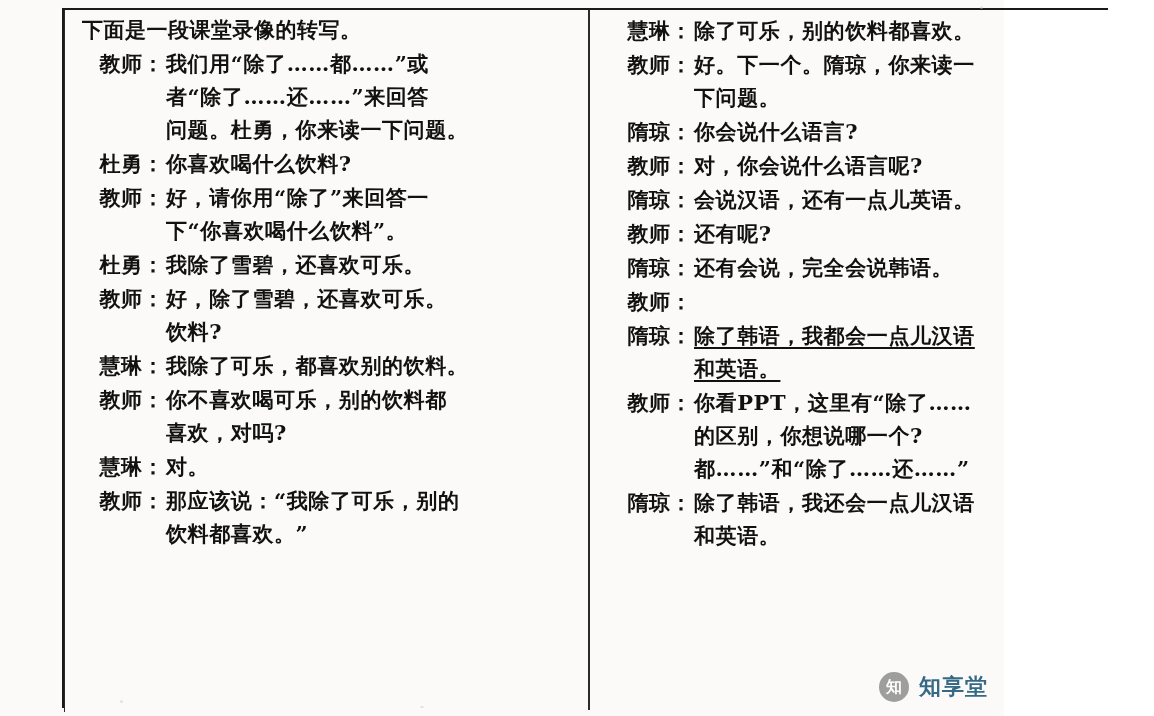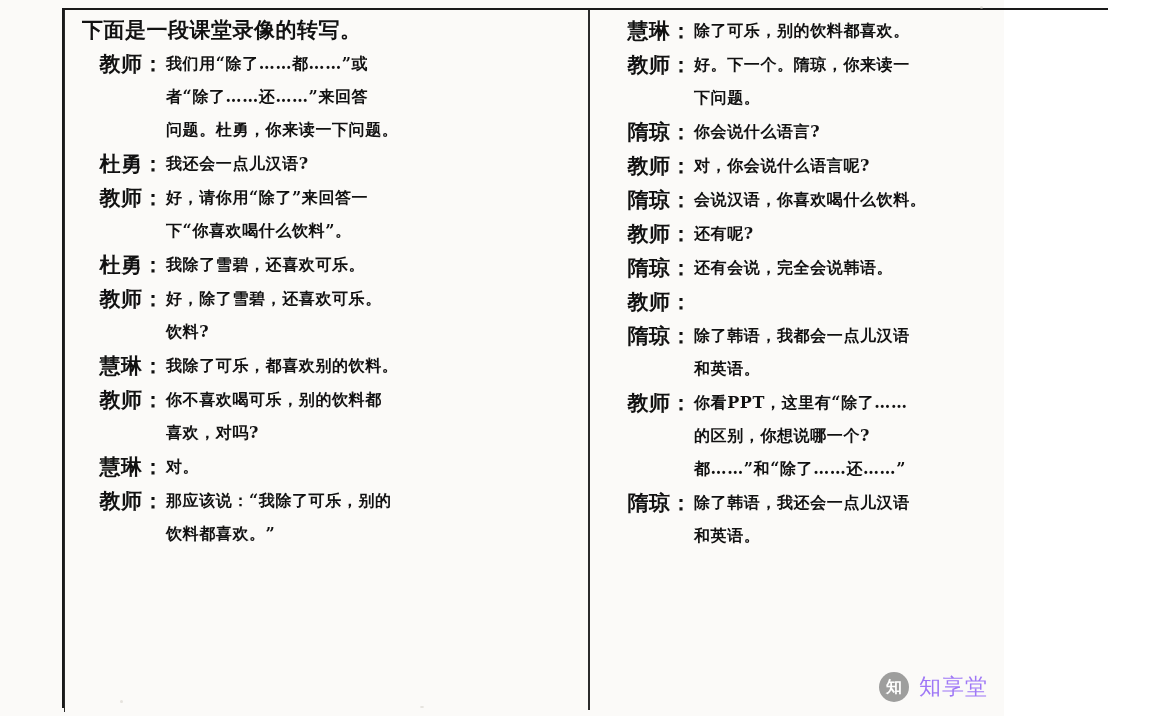--- a/index.html
+++ b/index.html
@@ -82,28 +82,29 @@
     line-height: 33px;
     color: #111111;
     font-weight: 700;
     white-space: nowrap;
     text-align: right;
     letter-spacing: 0.5px;
   }
   .sp3 { width: 92px; }
   .utt {
     flex: 1 1 auto;
-    font-size: 16px;
+    font-size: 21px;
     line-height: 33px;
     color: #111111;
     font-weight: 600;
     letter-spacing: 0.6px;
     padding-left: 2px;
   }
   .utt .u {
+    text-decoration: underline;
     text-underline-offset: 4px;
   }
   .indent-line {
     display: block;
   }
   
   #watermark {
     position: absolute;
     right: 16px;
     bottom: 14px;
@@ -120,22 +121,22 @@
     color: #ffffff;
     font-size: 16px;
     font-weight: 700;
     display: flex;
     align-items: center;
     justify-content: center;
     font-family: "Liberation Sans", sans-serif;
   }
   #wm-text {
     font-size: 22px;
-    color: #8b5cf6;
-    font-weight: 400;
+    color: #0c4a6e;
+    font-weight: 700;
     letter-spacing: 1px;
   }
   
   .speck {
     position: absolute;
     background: #cfcbc4;
     border-radius: 50%;
     opacity: 0.5;
   }
 </style>
@@ -153,21 +154,21 @@
       <div class="speaker sp3">教师：</div>
       <div class="utt">
         <span class="indent-line">我们用“除了……都……”或</span>
         <span class="indent-line">者“除了……还……”来回答</span>
         <span class="indent-line">问题。杜勇，你来读一下问题。</span>
       </div>
     </div>
     <div class="turn">
       <div class="speaker sp3">杜勇：</div>
       <div class="utt">
-        <span class="indent-line">我还会一点儿汉语?</span>
+        <span class="indent-line">你喜欢喝什么饮料?</span>
       </div>
     </div>
     <div class="turn">
       <div class="speaker sp3">教师：</div>
       <div class="utt">
         <span class="indent-line">好，请你用“除了”来回答一</span>
         <span class="indent-line">下“你喜欢喝什么饮料”。</span>
       </div>
     </div>
     <div class="turn">
@@ -233,21 +234,21 @@
     </div>
     <div class="turn">
       <div class="speaker sp3">教师：</div>
       <div class="utt">
         <span class="indent-line">对，你会说什么语言呢?</span>
       </div>
     </div>
     <div class="turn">
       <div class="speaker sp3">隋琼：</div>
       <div class="utt">
-        <span class="indent-line">会说汉语，你喜欢喝什么饮料。</span>
+        <span class="indent-line">会说汉语，还有一点儿英语。</span>
       </div>
     </div>
     <div class="turn">
       <div class="speaker sp3">教师：</div>
       <div class="utt">
         <span class="indent-line">还有呢?</span>
       </div>
     </div>
     <div class="turn">
       <div class="speaker sp3">隋琼：</div>

